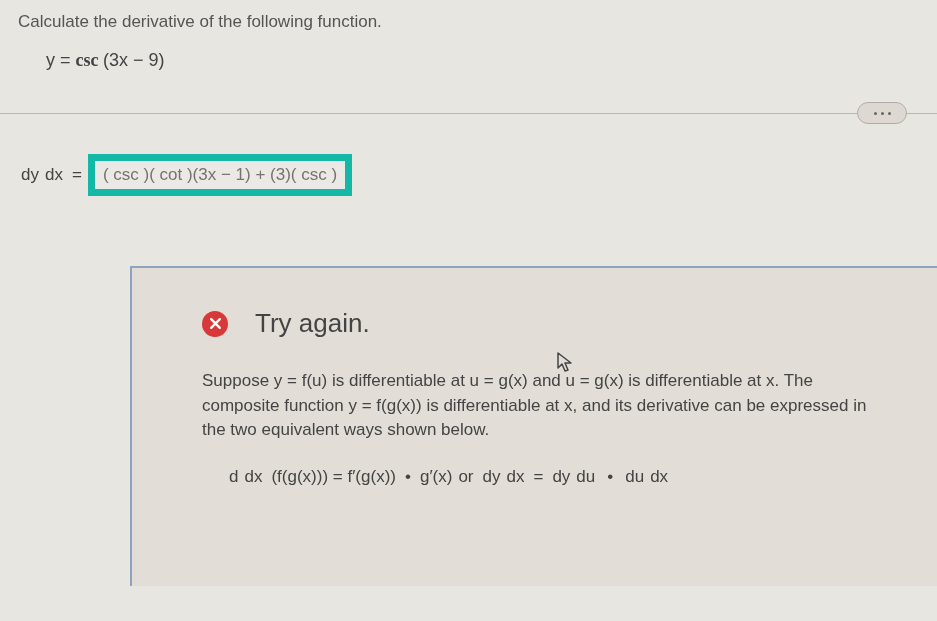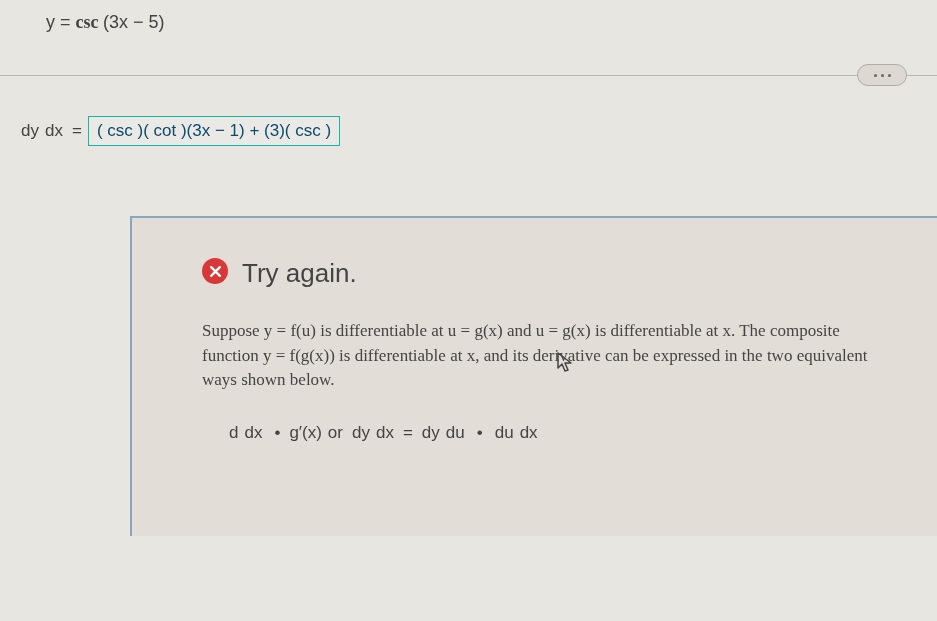--- a/index.html
+++ b/index.html
@@ -80,39 +80,39 @@
     }
     .fraction .den {
       padding: 0 3px;
     }
     .equals {
       font-size: 17px;
       margin: 0 6px;
       color: #444;
     }
     .answer-box {
-      border: 1px solid #14b8a6;
+      border: 7px solid #14b8a6;
       background: rgba(255,255,255,0.15);
       padding: 4px 8px;
       font-size: 17px;
-      color: #0c4a6e;
+      color: #737373;
     }
     .feedback-panel {
       margin: 60px 0 0 130px;
       border: 2px solid #8aa5c2;
       border-right: none;
       border-bottom: none;
       background: #e2ded7;
       padding: 40px 50px 50px 70px;
       min-height: 320px;
     }
     .feedback-header {
       display: flex;
-      align-items: flex-start;
-      gap: 14px;
+      align-items: center;
+      gap: 27px;
       margin-bottom: 30px;
     }
     .error-icon {
       width: 26px;
       height: 26px;
       border-radius: 50%;
       background: #d93838;
       display: flex;
       align-items: center;
       justify-content: center;
@@ -127,22 +127,21 @@
       color: #444;
       font-weight: normal;
     }
     .feedback-body {
       font-size: 17px;
       color: #444;
       line-height: 1.45;
       max-width: 720px;
     }
     .feedback-body p {
-      margin-bottom: 28px;
-      font-family: Liberation Serif, serif;
+      margin-bottom: 22px;
     }
     .formula-row {
       display: flex;
       align-items: center;
       gap: 6px;
       padding-left: 24px;
       font-size: 17px;
     }
     .or-text {
       margin: 0 0;
@@ -154,23 +153,24 @@
       position: absolute;
       top: 352px;
       left: 557px;
       pointer-events: none;
     }
   </style>
 </head>
 <body>
 
 <div class="question-area">
+  <div class="question-text">Calculate the derivative of the following function.</div>
   <div class="equation-display">
     <span>y =</span>
-    <span class="func"> <span>csc</span> </span><span>(3x − 5)</span>
+    <span class="func"> <span>csc</span> </span><span>(3x − 9)</span>
   </div>
 </div>
 
 <div class="divider-row">
   <div class="ellipsis-btn">
     <span></span>
       <span></span>
       <span></span>
   </div>
 </div>
@@ -197,20 +197,21 @@
     <div class="feedback-title">Try again.</div>
   </div>
   <div class="feedback-body">
     <p>Suppose y = f(u) is differentiable at u = g(x) and u = g(x) is differentiable at x. The composite function y = f(g(x)) is differentiable at x, and its derivative can be expressed in the two equivalent ways shown below.</p>
     <div class="formula-row">
       <span class="fraction">
         <span class="num">d</span>
         <span class="bar"></span>
         <span class="den">dx</span>
       </span>
+      <span>(f(g(x))) = f′(g(x))</span>
       <span class="dot">•</span>
       <span>g′(x)</span>
       <span class="or-text">or</span>
       <span class="fraction">
         <span class="num">dy</span>
         <span class="bar"></span>
         <span class="den">dx</span>
       </span>
       <span>=</span>
       <span class="fraction">

